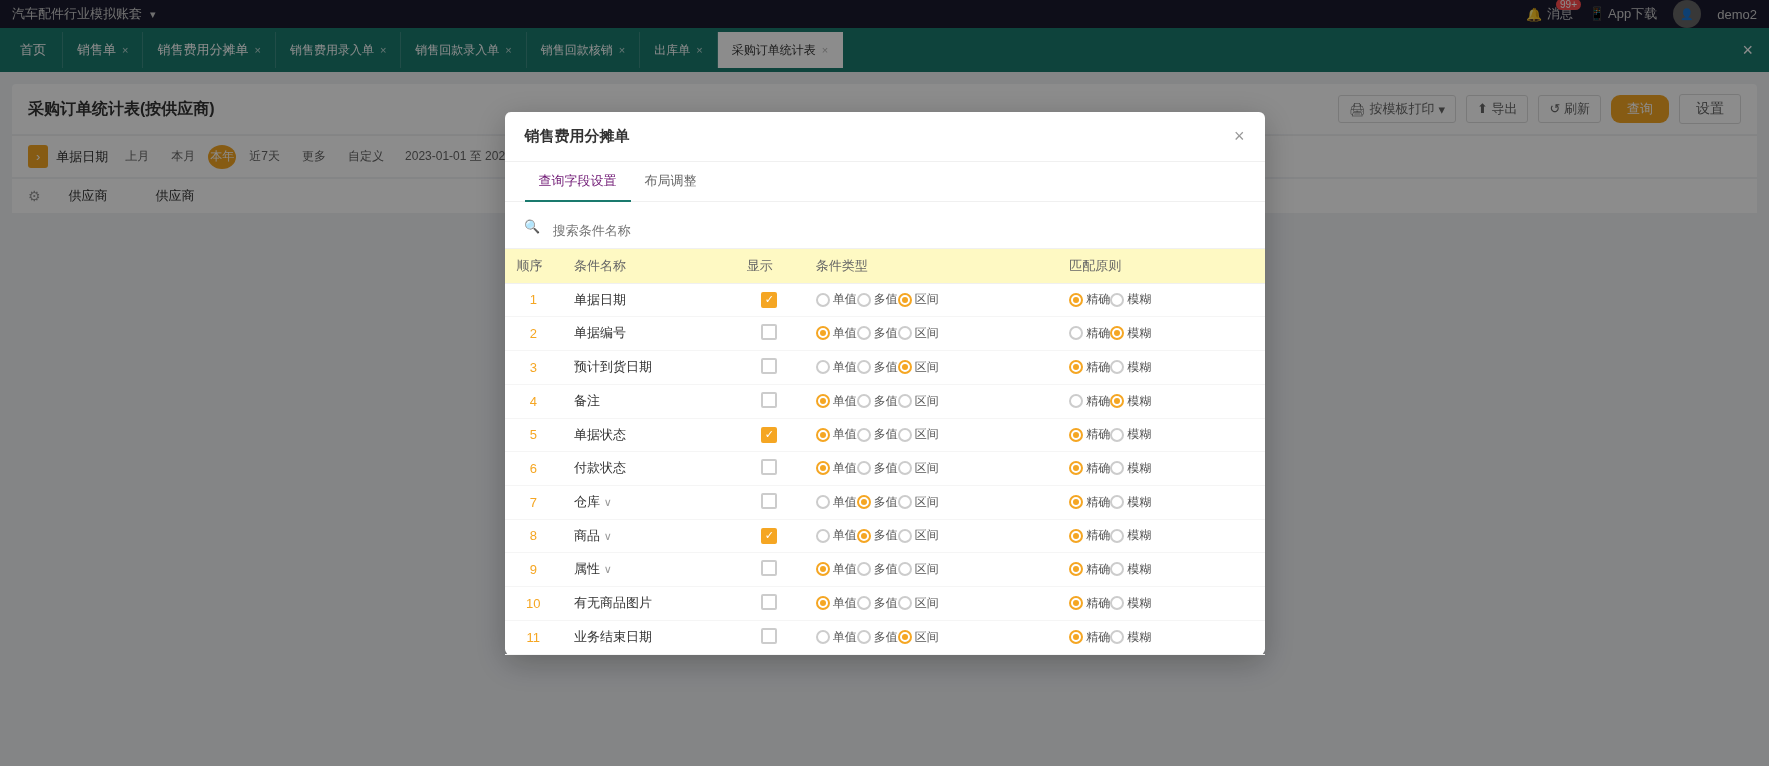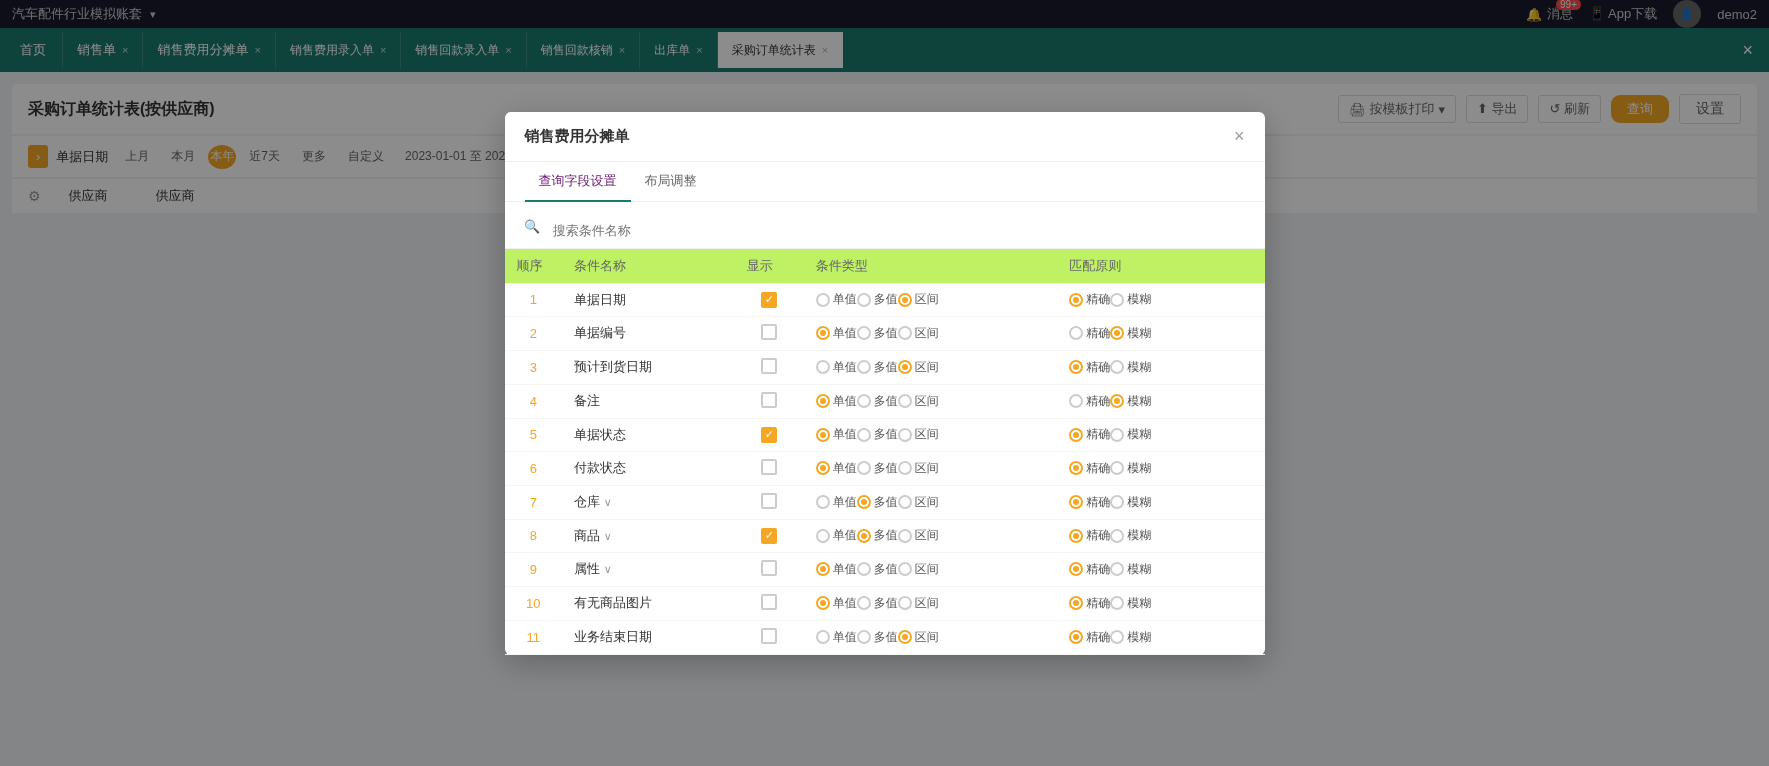--- a/index.html
+++ b/index.html
@@ -142,21 +142,21 @@
       padding: 4px 8px;
       margin-top: 7px;
     }
     .search-icon { color: #999; margin-right: 4px; }
 
     .modal-body { flex: 1; overflow-y: auto; padding: 0; }
 
     
     .modal-table { width: 100%; border-collapse: collapse; }
     .modal-table th {
-      background: #bef264;
+      background: #fef9c3;
       color: #666;
       font-weight: 500;
       font-size: 13px;
       padding: 8px 12px;
       border-bottom: 1px solid #f0f0f0;
       text-align: left;
     }
     .modal-table td {
       padding: 7px 12px;
       border-bottom: 1px solid #f5f5f5;

